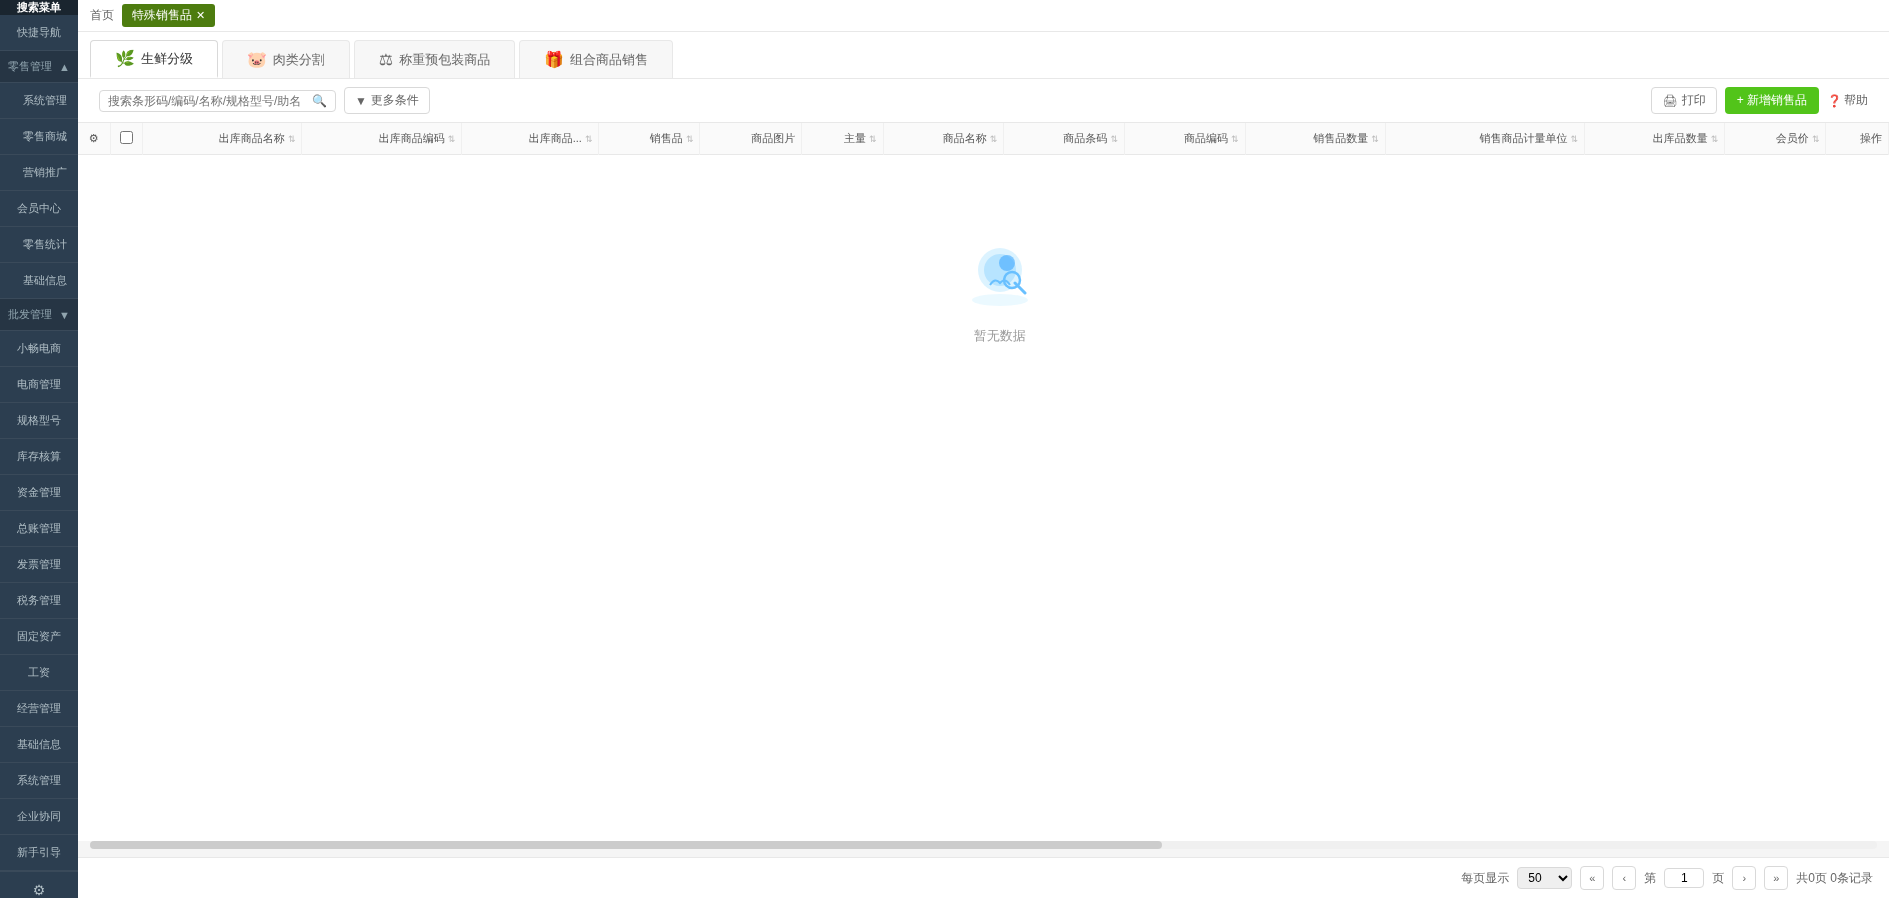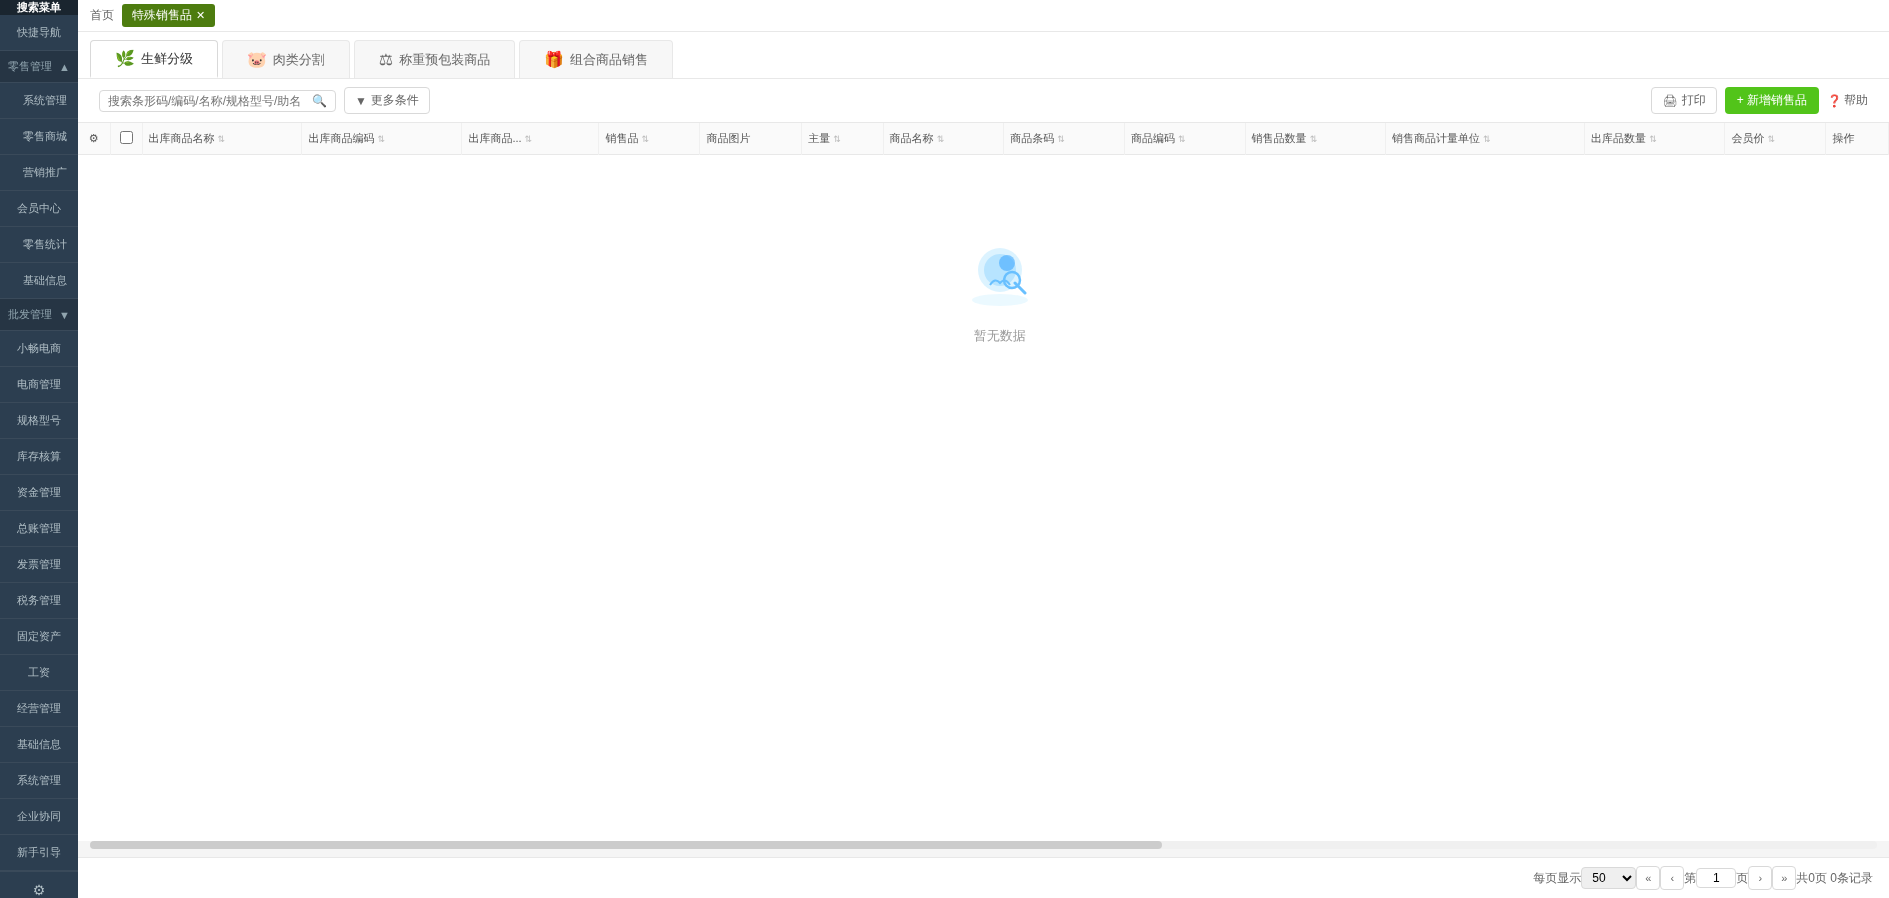--- a/index.html
+++ b/index.html
@@ -215,21 +215,21 @@
       width: 100%;
       border-collapse: collapse;
       font-size: 12px;
     }
     thead tr {
       background: #fafafa;
       border-bottom: 1px solid #e8e8e8;
     }
     thead th {
       padding: 8px 6px;
-      text-align: left;
+      text-align: right;
       color: #555;
       font-weight: normal;
       border-right: 1px solid #f0f0f0;
       white-space: nowrap;
       font-size: 11px;
     }
     thead th .sort-icon { color: #bbb; font-size: 9px; }
     thead th.checkbox-col { width: 32px; text-align: center; }
     thead th.settings-col { width: 32px; text-align: center; }
 
@@ -251,20 +251,21 @@
 
     
     .pagination-bar {
       display: flex;
       align-items: center;
       justify-content: flex-end;
       padding: 8px 16px;
       background: #fff;
       border-top: 1px solid #e8e8e8;
       flex-shrink: 0;
+      gap: 8px;
       font-size: 12px;
       color: #666;
     }
     .page-size-select {
       border: 1px solid #d9d9d9;
       border-radius: 4px;
       padding: 2px 6px;
       font-size: 12px;
     }
     .page-nav-btn {

